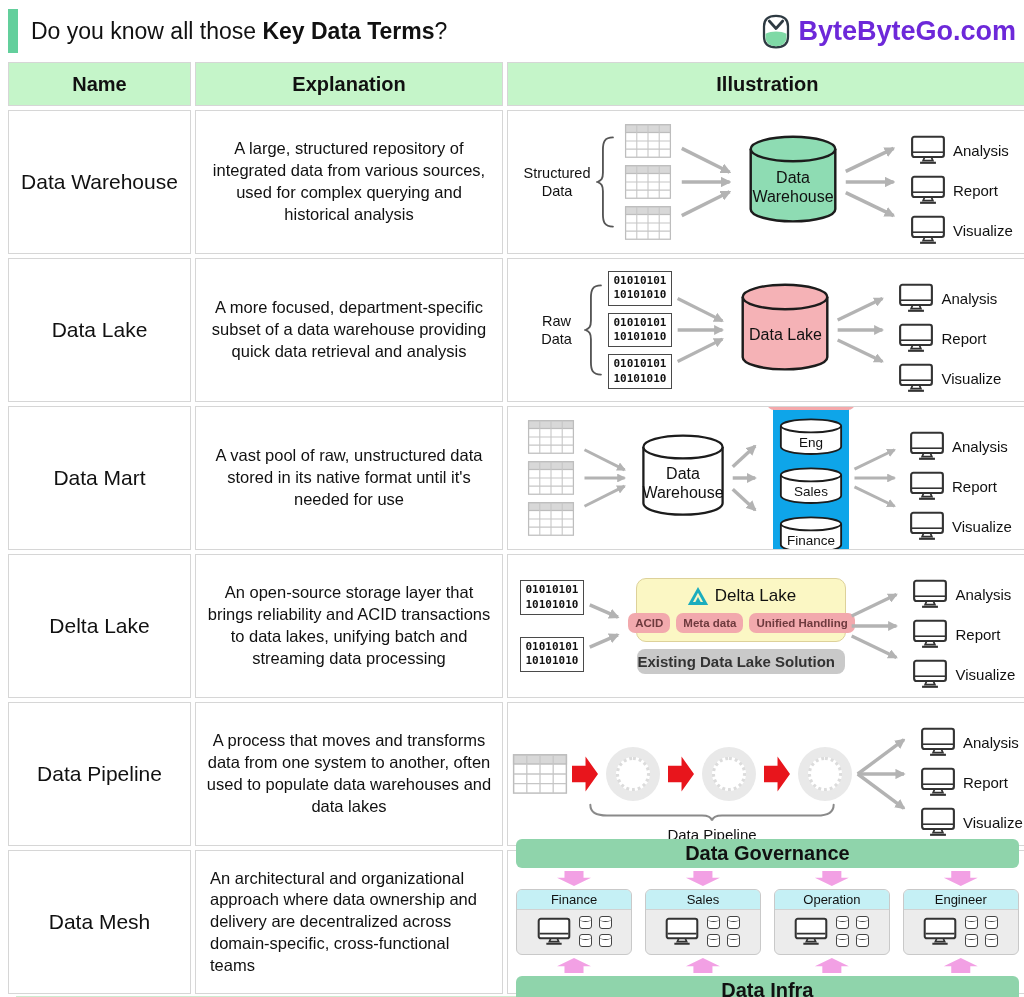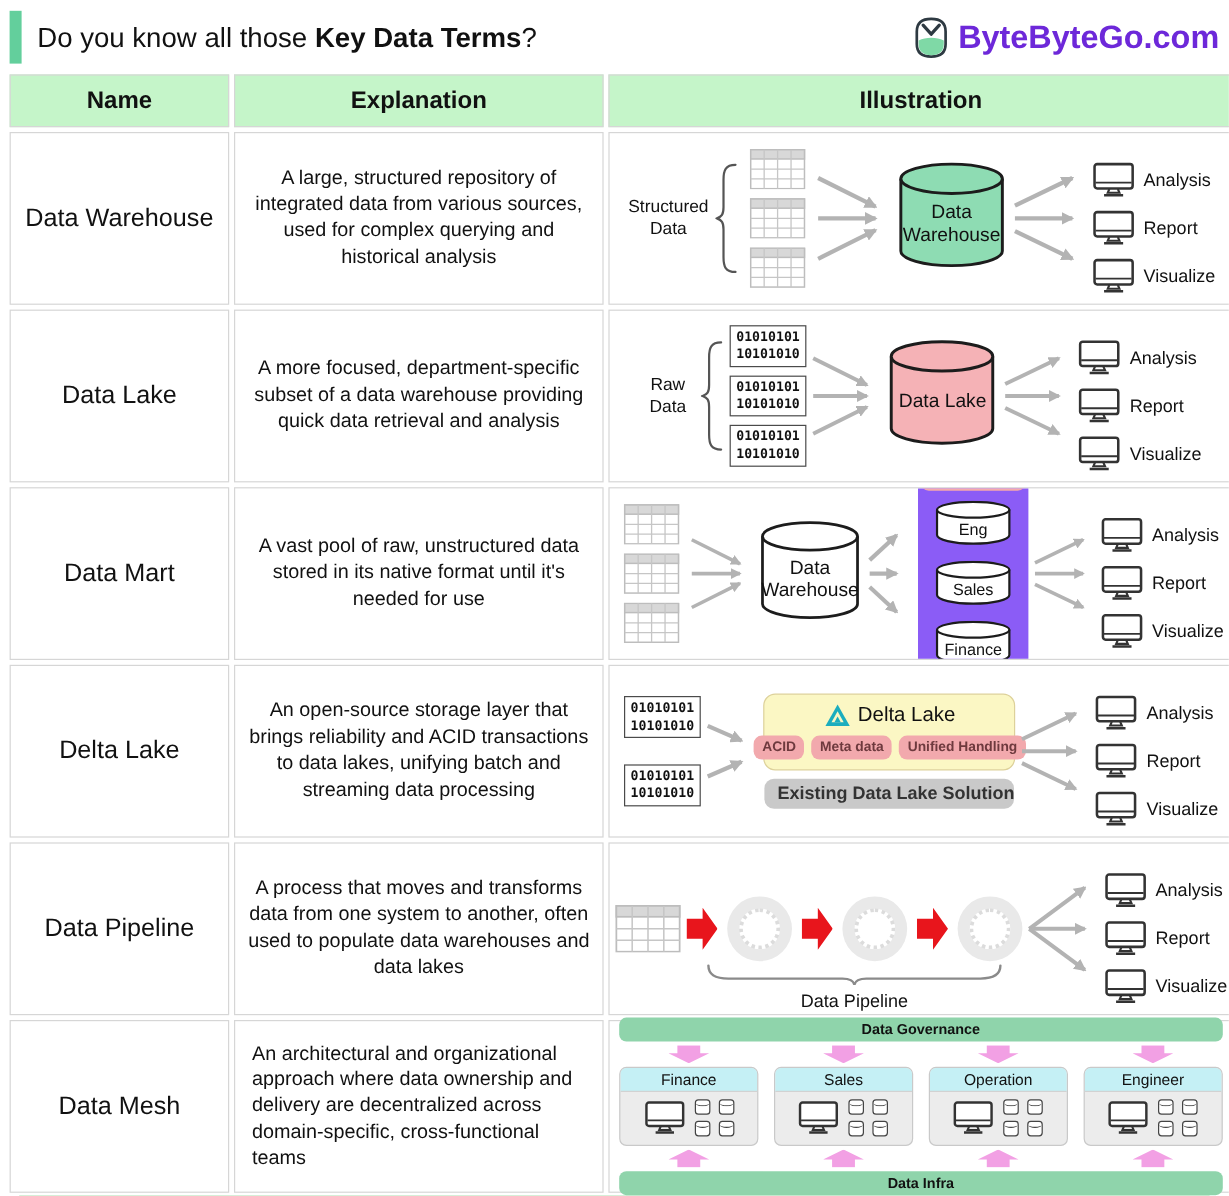--- a/index.html
+++ b/index.html
@@ -30,42 +30,42 @@
   .w70 { width: 70px; } .w46 { width: 46px; }
   .stack { display: flex; flex-direction: column; gap: 7px; align-items: center; }
   .mon-col { display: flex; flex-direction: column; gap: 10px; margin-top: 16px; }
   .mon-row { display: flex; align-items: center; gap: 7px; font-size: 15px; }
   .cylwrap { position: relative; }
   .cyl-label { position: absolute; left: 0; right: 0; top: 0; bottom: 0; display: flex; align-items: center; justify-content: center; text-align: center; font-size: 16px; line-height: 1.2; padding-top: 10px; }
   .cyl-label.small { font-size: 13.5px; padding-top: 8px; }
   .bin-box { border: 1.6px solid #4a4a4a; background: #fff; padding: 2px 5px; font-family: "DejaVu Sans Mono", monospace; font-weight: bold; font-size: 11px; line-height: 1.3; text-align: left; white-space: nowrap; }
 
   
-  .mart-panel { position: relative; width: 92px; background: #8b5cf6; border-radius: 9px; padding: 18px 8px 10px 8px; margin-top: 12px; display: flex; flex-direction: column; gap: 7px; align-items: center; }
+  .mart-panel { position: relative; width: 76px; background: #0ea5e9; border-radius: 9px; padding: 18px 8px 10px 8px; margin-top: 12px; display: flex; flex-direction: column; gap: 7px; align-items: center; }
   .mart-title { position: absolute; top: -12px; left: 50%; transform: translateX(-50%); width: 88px; background: #f5a9ab; border-radius: 7px; font-weight: bold; font-size: 14px; text-align: center; padding: 3px 0; }
 
   
   .delta-col { display: flex; flex-direction: column; align-items: center; gap: 7px; }
   .delta-box { width: 210px; background: #fbf7c4; border: 1px solid #ddd19a; border-radius: 10px; padding: 7px 6px 8px 6px; display: flex; flex-direction: column; gap: 7px; align-items: center; }
   .delta-head { display: flex; align-items: center; gap: 6px; font-size: 17px; }
   .pill-row { display: flex; gap: 6px; justify-content: center; }
   .pill { background: #f2a9ad; border-radius: 7px; font-size: 11.5px; font-weight: bold; color: #6e3a3e; padding: 4px 7px; white-space: nowrap; }
-  .gray-bar { width: 208px; background: #c9c9c9; border-radius: 8px; text-align: right; font-weight: bold; font-size: 15px; color: #333; padding: 4px 0; }
+  .gray-bar { width: 208px; background: #c9c9c9; border-radius: 8px; text-align: left; font-weight: bold; font-size: 15px; color: #333; padding: 4px 0; }
 
   
   .pipe-group { display: flex; flex-direction: column; align-items: center; gap: 2px; margin-top: 42px; }
   .pipe-row { display: flex; align-items: center; gap: 8px; }
   .red-arrow { width: 26px; height: 38px; background: #e8151c; clip-path: polygon(0 28%, 52% 28%, 52% 4%, 100% 50%, 52% 96%, 52% 72%, 0 72%); }
   .gear { width: 54px; height: 54px; border-radius: 50%; background: #e9e9e9; display: flex; align-items: center; justify-content: center; }
   .gear::before { content: ""; width: 28px; height: 28px; border-radius: 50%; background: #fff; border: 3px dotted #dcdcdc; }
   .pipe-label { font-size: 15px; margin-top: 1px; }
 
   
   .mesh { display: flex; flex-direction: column; justify-content: center; gap: 3px; width: 100%; height: 100%; padding: 0 8px; }
-  .mesh-bar { background: #8fd4ab; border-radius: 6px; text-align: center; font-weight: 600; font-size: 12px; padding: 3px 0; }
+  .mesh-bar { background: #8fd4ab; border-radius: 6px; text-align: center; font-weight: 600; font-size: 20px; padding: 3px 0; }
   .mesh-row { display: flex; justify-content: space-between; }
   .arr-slot { width: 116px; display: flex; justify-content: center; }
   .arr-down { width: 34px; height: 15px; background: #f2a0e4; clip-path: polygon(22% 0, 78% 0, 78% 45%, 100% 45%, 50% 100%, 0 45%, 22% 45%); }
   .arr-up   { width: 34px; height: 15px; background: #f2a0e4; clip-path: polygon(50% 0, 100% 55%, 78% 55%, 78% 100%, 22% 100%, 22% 55%, 0 55%); }
   .card { width: 116px; border: 1px solid #c9c9c9; border-radius: 6px; overflow: hidden; background: #ececec; }
   .card-head { background: #c5f0f5; text-align: center; font-size: 13px; padding: 2px 0; border-bottom: 1px solid #d2d2d2; }
   .card-body { display: flex; align-items: center; justify-content: center; gap: 8px; padding: 6px 3px 7px 3px; }
   .db-grid { display: grid; grid-template-columns: repeat(2, 13px); gap: 5px 7px; }
   .mini-db { width: 13px; height: 13px; border: 1.5px solid #444; border-radius: 3px; position: relative; background: #fff; }
   .mini-db::before { content: ""; position: absolute; top: 0px; left: 0; right: 0; height: 4px; border-bottom: 1.5px solid #444; border-radius: 50%; }

